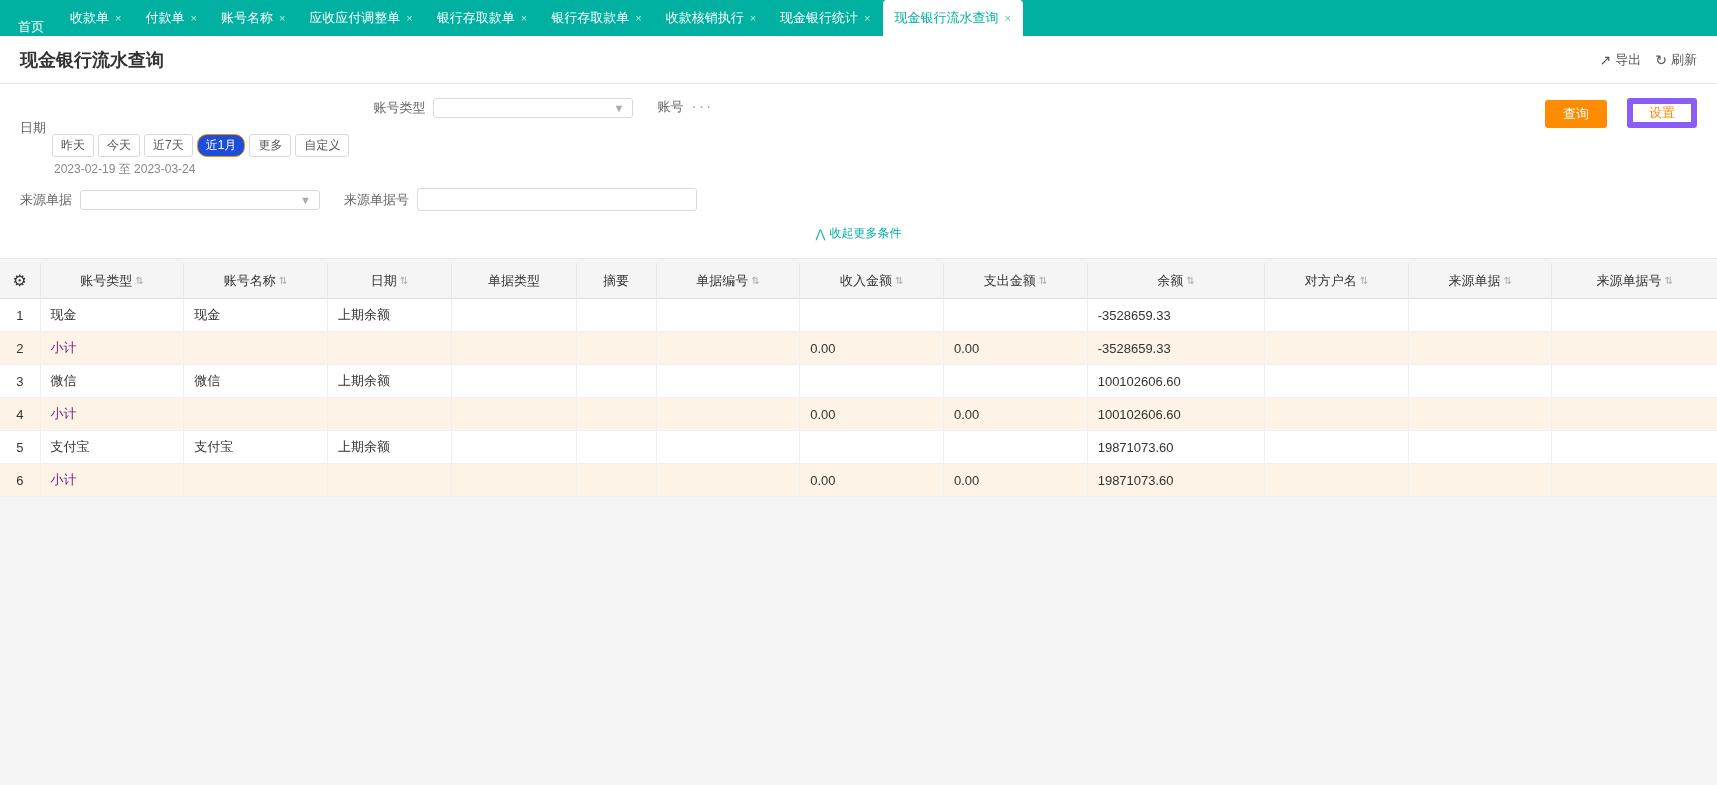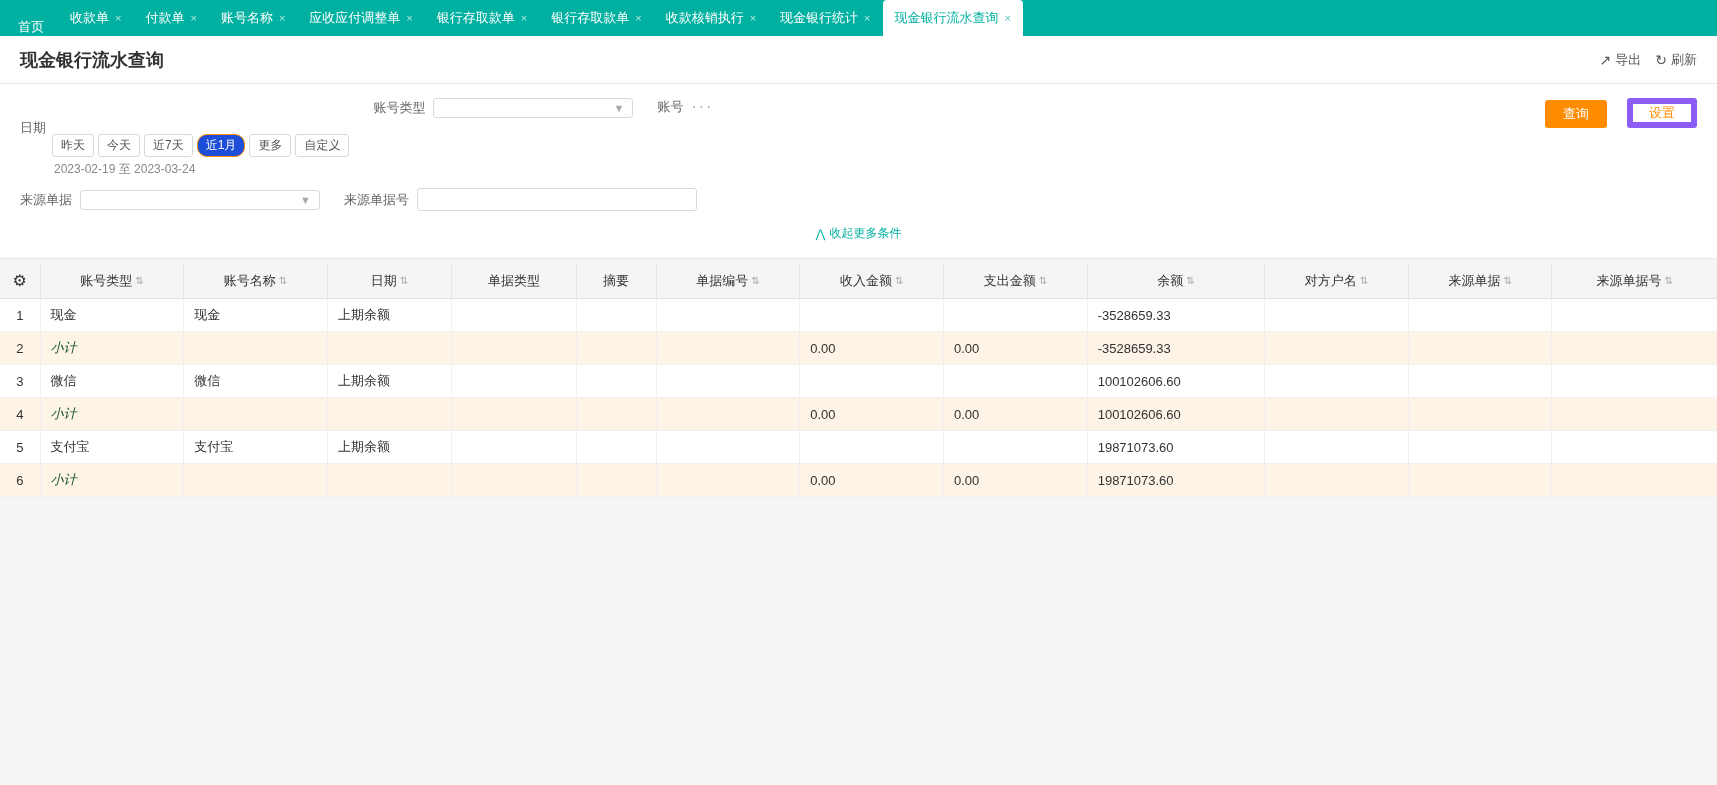--- a/index.html
+++ b/index.html
@@ -213,21 +213,21 @@
     }
     tbody td {
       padding: 7px 10px;
       color: #333;
       font-size: 13px;
       border-right: 1px solid #f0f0f0;
     }
     tbody td:last-child { border-right: none; }
     .td-num { text-align: left; }
     .td-center { text-align: center; }
-    .text-orange { color: #14532d; font-style: italic; }
+    .text-orange { color: #701a75; }
     .gear-icon { font-size: 16px; }
   </style>
 </head>
 <body>
 
 <div class="top-nav">
   <span class="nav-home">首页</span>
 
   <div class="nav-item">
     <span>收款单</span>

